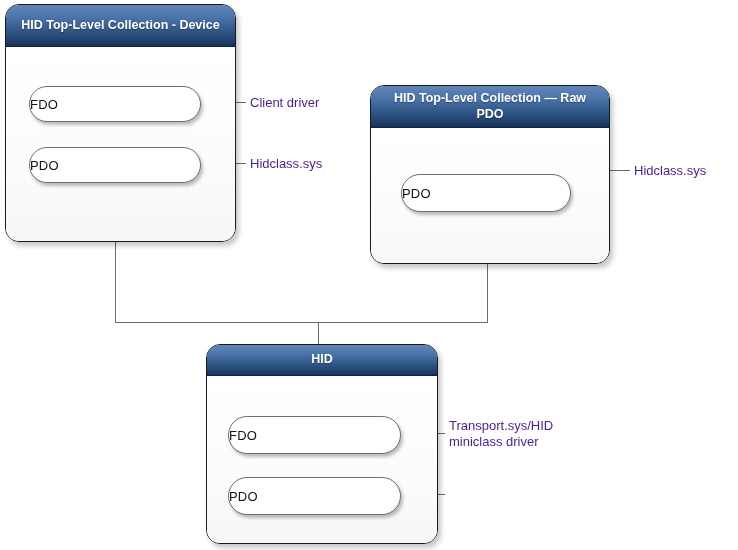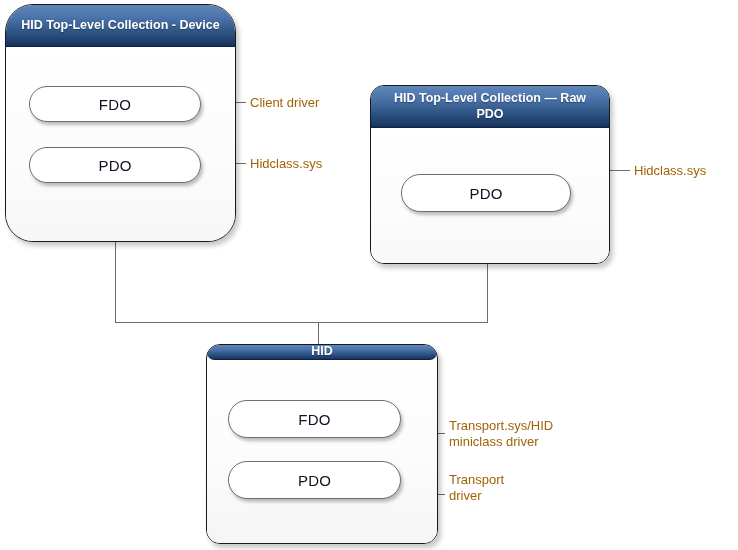--- a/index.html
+++ b/index.html
@@ -55,49 +55,48 @@
     line-height: 1.25;
     text-align: center;
     display: flex;
     align-items: center;
     justify-content: center;
     padding: 3px 8px;
     border-bottom: 1px solid #0d2244;
     text-shadow: 0 1px 1px rgba(0,0,0,0.35);
   }
   .node-header.two-line { height: 42px; }
-  .node-header.one-line { height: 15px; border-radius: 12px; }
+  .node-header.one-line { height: 31px; }
 
   .node-body {
     position: relative;
     width: 100%;
     height: calc(100% - 0px);
     background: linear-gradient(180deg, #ffffff 0%, #fbfbfb 55%, #f4f4f4 100%);
   }
 
   
   .pill {
     position: absolute;
     box-sizing: border-box;
     border: 1.3px solid #6e6e6e;
     border-radius: 999px;
     background: #ffffff;
     box-shadow: 2px 3px 3.5px rgba(0,0,0,0.26);
     display: flex;
     align-items: center;
-    justify-content: center;
     color: #111122;
-    font-size: 15px;
+    font-size: 13px;
     letter-spacing: 0.2px;
   }
 
   
   .annotation {
     position: absolute;
-    color: #a16207;
+    color: #4c1d95;
     font-size: 13px;
     line-height: 1.25;
     white-space: pre-line;
   }
 </style>
 </head>
 <body>
 
 <div id="canvas">
 
@@ -115,21 +114,21 @@
       <path d="M196 102.5 L246 102.5"></path>
       <path d="M196 163.5 L246 163.5"></path>
 
       <path d="M570 170.5 L630 170.5"></path>
 
       <path d="M400 433.5 L445 433.5"></path>
       <path d="M400 494.5 L445 494.5"></path>
     </g>
   </svg>
 
-  <div class="node" style="left:5px; top:4px; width:231px; height:238px;border-radius:28px;">
+  <div class="node" style="left:5px; top:4px; width:231px; height:238px;">
     <div class="node-header two-line">HID Top-Level Collection - Device</div>
     <div class="node-body">
       <div class="pill" style="left:23px; top:39px; width:172px; height:36px;">
         <span>FDO</span>
       </div>
       <div class="pill" style="left:23px; top:100px; width:172px; height:36px;">
         <span>PDO</span>
       </div>
     </div>
   </div>
@@ -157,16 +156,14 @@
 
   <div class="annotation" style="left:250px; top:95px;">Client driver</div>
 
   <div class="annotation" style="left:250px; top:156px;">Hidclass.sys</div>
 
   <div class="annotation" style="left:634px; top:163px;">Hidclass.sys</div>
 
   <div class="annotation" style="left:449px; top:418px;">Transport.sys/HID
 miniclass driver</div>
 
-  <div class="annotation" style="left:449px; top:472px;">Transport
-driver</div>
 
 </div>
 
 </body></html>

